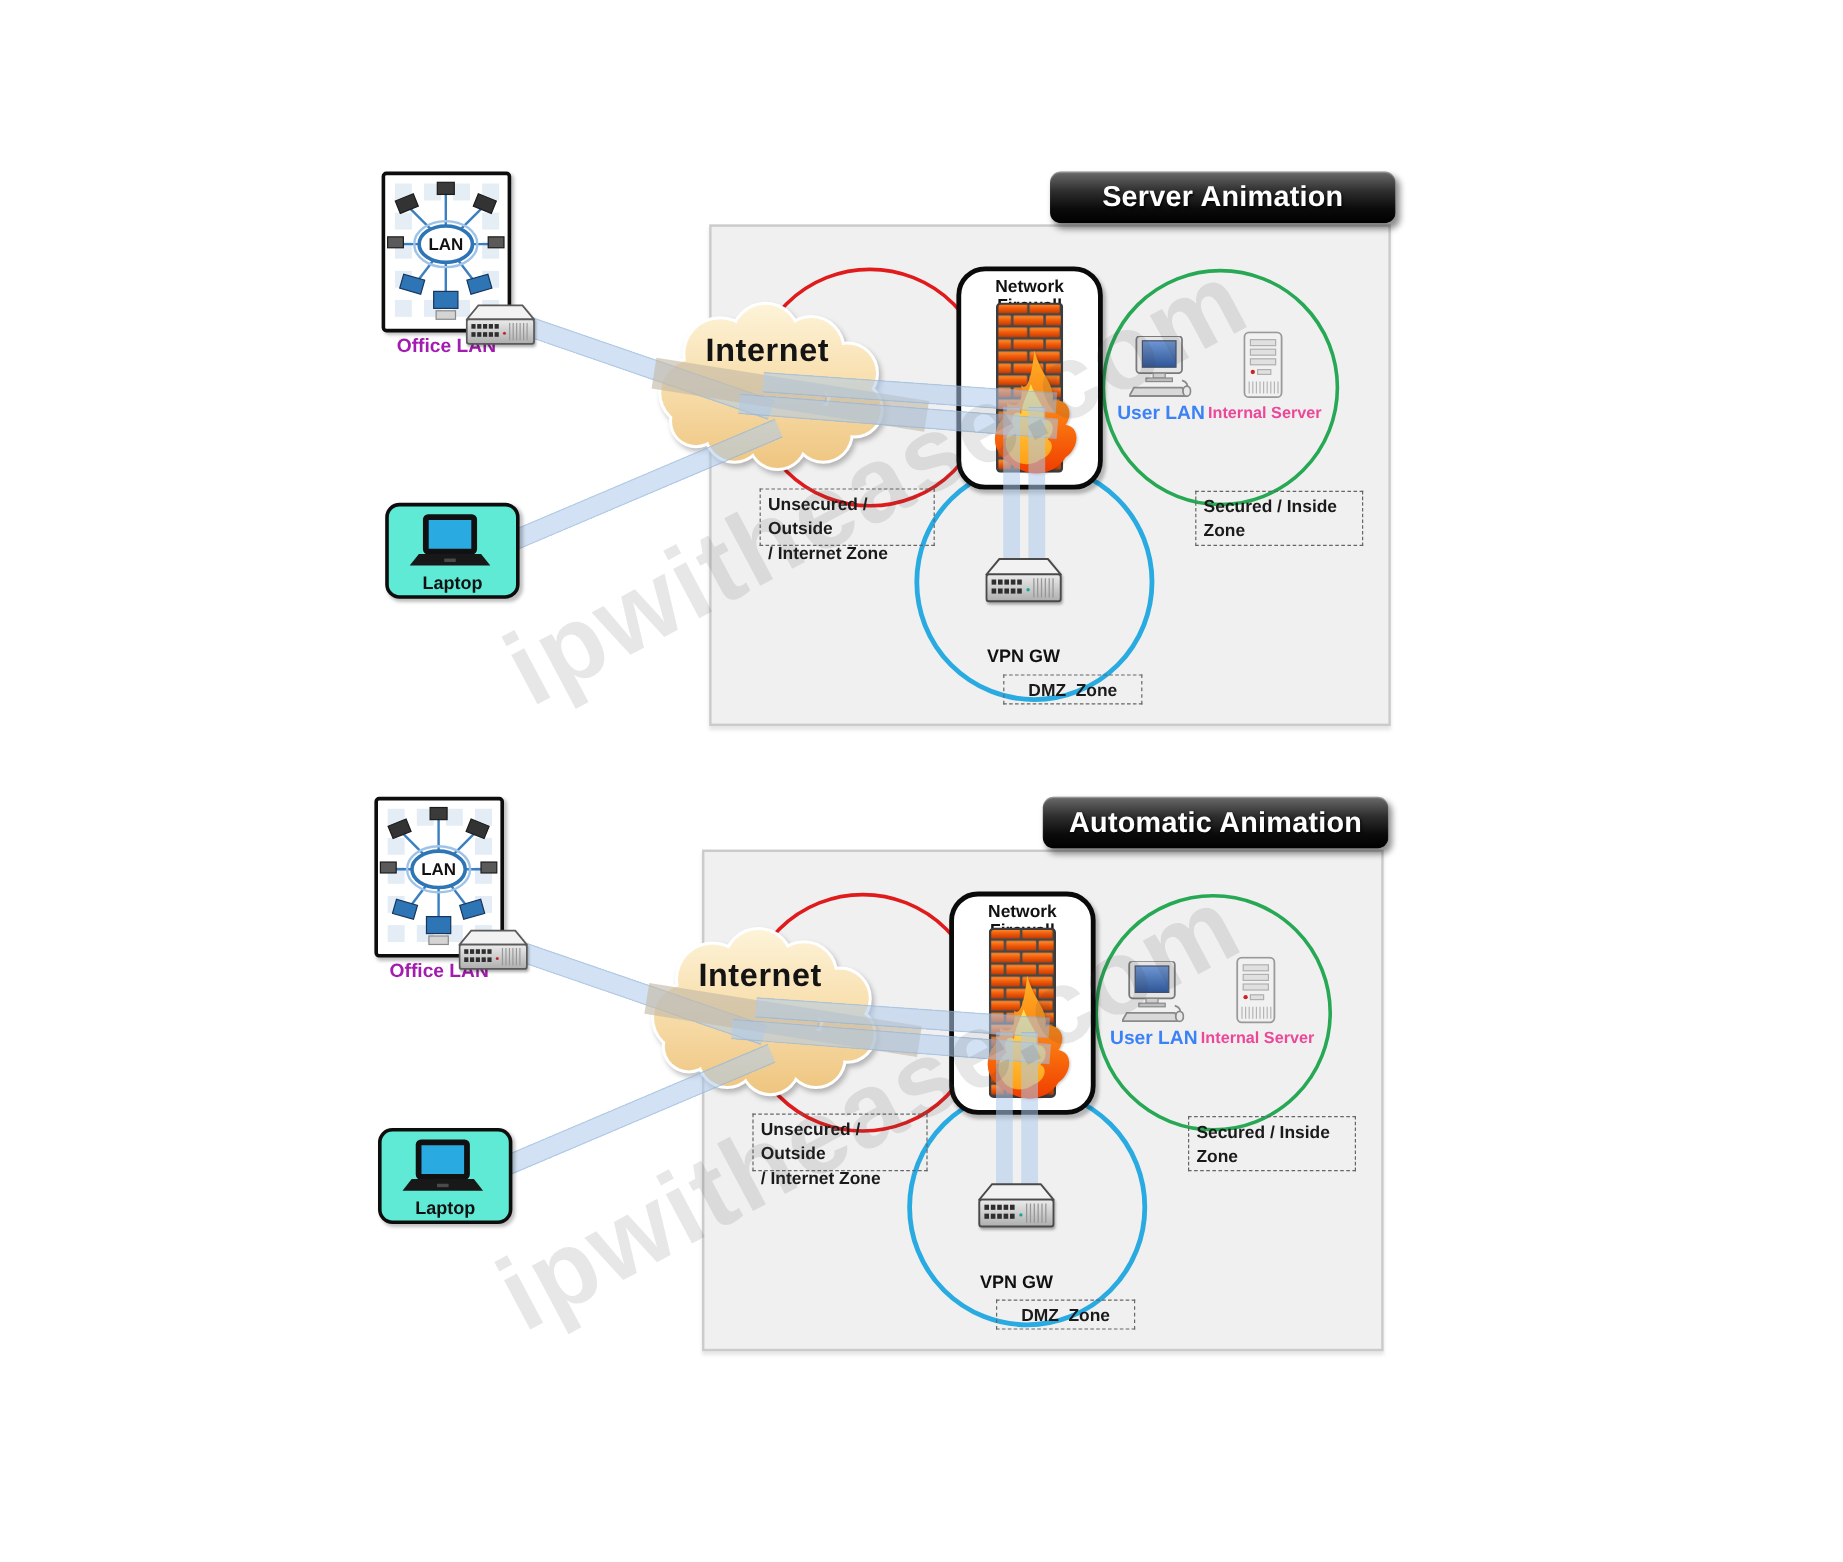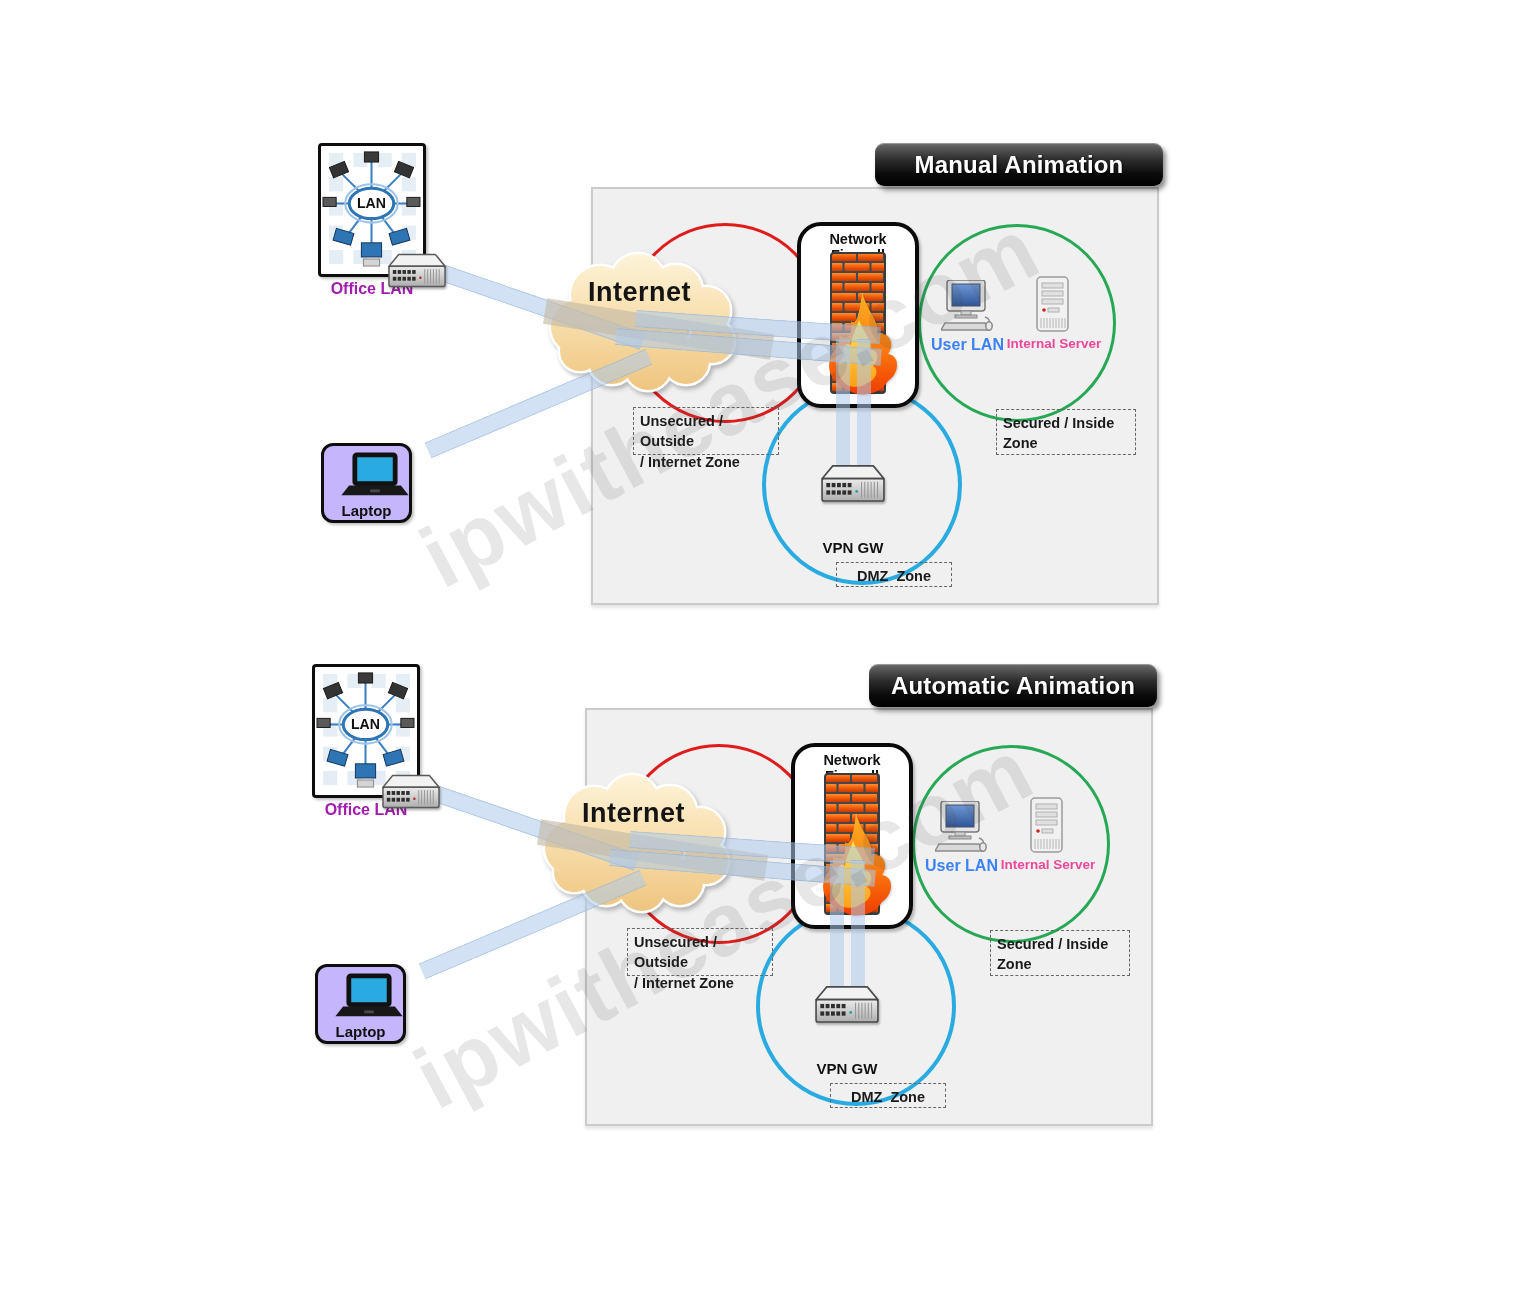--- a/index.html
+++ b/index.html
@@ -69,23 +69,23 @@
             filter:drop-shadow(1px 1px 1px rgba(0,0,0,.2));}
 
   
   .office-box{left:318px;top:0;width:108px;height:134px;background:#fff;z-index:8;
               border:3.5px solid #0d0d0d;border-radius:4px;box-sizing:border-box;
               box-shadow:2px 2px 3px rgba(0,0,0,.25);overflow:hidden;}
   .office-label{left:310px;top:137px;width:124px;text-align:center;z-index:8;
                 font-size:16px;font-weight:700;color:#a21caf;}
   .switch-office{left:388px;top:110px;width:58px;height:36px;z-index:8;
                  filter:drop-shadow(1px 2px 1px rgba(0,0,0,.3));}
-  .laptop-box{left:321px;top:276px;width:91px;height:80px;background:#c4b5fd;z-index:8;
+  .laptop-box{left:321px;top:276px;width:112px;height:80px;background:#5eead4;z-index:8;
               border:3.5px solid #0d0d0d;border-radius:12px;box-sizing:border-box;
-              box-shadow:2px 2px 3px rgba(0,0,0,.25);margin-top:24px;}
+              box-shadow:2px 2px 3px rgba(0,0,0,.25);}
   .laptop-box svg{position:absolute;left:17px;top:6px;}
   .laptop-label{position:absolute;left:0;bottom:1px;width:100%;text-align:center;
                 font-size:15px;font-weight:700;color:#111;}
   .user-lan-icon{left:941px;top:137px;width:52px;height:54px;z-index:8;}
   .user-lan-label{left:920px;top:193px;width:95px;text-align:center;z-index:8;
                   font-size:16px;font-weight:700;color:#3b82f6;}
   .server-icon{left:1036px;top:133px;width:34px;height:58px;z-index:8;}
   .server-label{left:1006px;top:193px;width:96px;text-align:center;z-index:8;
                 font-size:13.5px;font-weight:700;color:#ec4899;}
   .vpn-icon{left:821px;top:320px;width:64px;height:42px;z-index:8;
@@ -349,21 +349,21 @@
           <line x1="41" y1="16" x2="41" y2="31"></line>
           <line x1="44" y1="16" x2="44" y2="31"></line>
           <line x1="47" y1="16" x2="47" y2="31"></line>
           <line x1="50" y1="16" x2="50" y2="31"></line>
           <line x1="53" y1="16" x2="53" y2="31"></line>
       </g>
     </svg>
     <div class="abs vpn-label">VPN GW</div>
 
     <div class="abs banner">
-      <span>Manual Animation</span>
+      <span>Server Animation</span>
     </div>
   </section>
 
   <section class="diagram" id="d1">
     <div class="abs panel"></div>
     <div class="abs watermark">ipwithease.com</div>
 
     <div class="abs circle circle-red"></div>
     <div class="abs circle circle-green"></div>
     <div class="abs circle circle-blue"></div>

